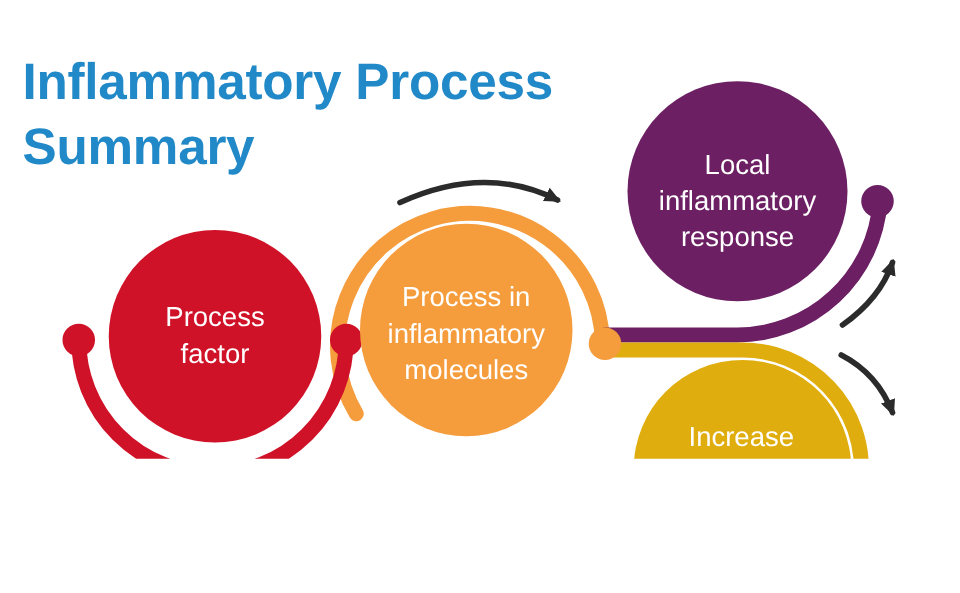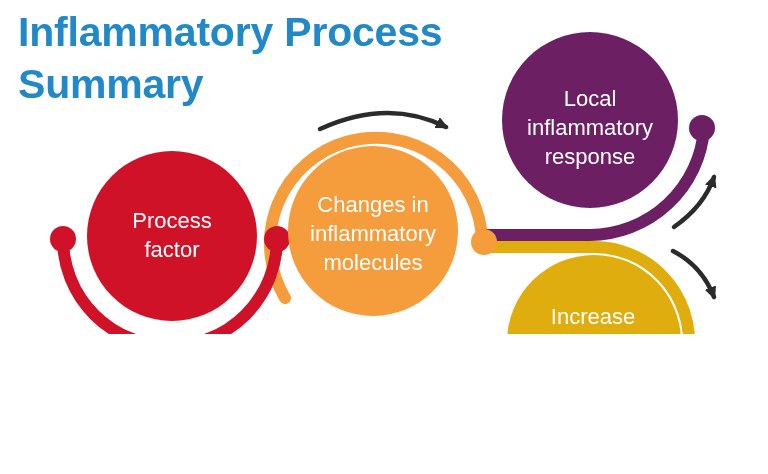--- a/index.html
+++ b/index.html
@@ -1,19 +1,20 @@
 <!DOCTYPE html>
 <html style="--c-title_blue: #2289C8; --c-red: #D01228; --c-orange: #F59C3C; --c-purple: #6C2063; --c-gold: #E0AD0E; --c-arrow_black: #2B2B2B; --c-banner_blue: #A7CBE7; --c-label_white: #FFFFFF;"><head>
 <meta charset="utf-8">
 <style>
   html,body { margin:0; padding:0; }
   body { font-family: "Liberation Sans", sans-serif; background:#ffffff; }
   #stage {
     position:relative; width:768px; height:334px; overflow:hidden;
     background:#ffffff;
+    margin-top:33px;
   }
   #diagram-svg { position:absolute; left:0; top:0; }
 
   .sw { fill:none; stroke-width:12; stroke-linecap:round; }
   .st-red    { stroke: var(--c-red); }
   .st-orange { stroke: var(--c-orange); }
   .st-purple { stroke: var(--c-purple); }
   .st-gold   { stroke: var(--c-gold); }
   .f-red    { fill: var(--c-red); }
   .f-orange { fill: var(--c-orange); }
@@ -85,21 +86,21 @@
     <path d="M 320 129 Q 388 98 446 127" class="arrow" marker-end="url(#arrowhead)"></path>
     <path d="M 674 227 Q 704 206 714 177" class="arrow" marker-end="url(#arrowhead)"></path>
     <path d="M 673 251 Q 702 266 714 297" class="arrow" marker-end="url(#arrowhead)"></path>
   </svg>
 
   <div class="page-title">Inflammatory Process
 Summary</div>
 
   <div class="circle-label lbl-stress">Process
 factor</div>
-  <div class="circle-label lbl-increase">Changes in
+  <div class="circle-label lbl-increase">Process in
 inflammatory
 molecules</div>
   <div class="circle-label lbl-local">Local
 inflammatory
 response</div>
   <div class="circle-label lbl-changes">Increase
 in sebum
 composition</div>
 
 

